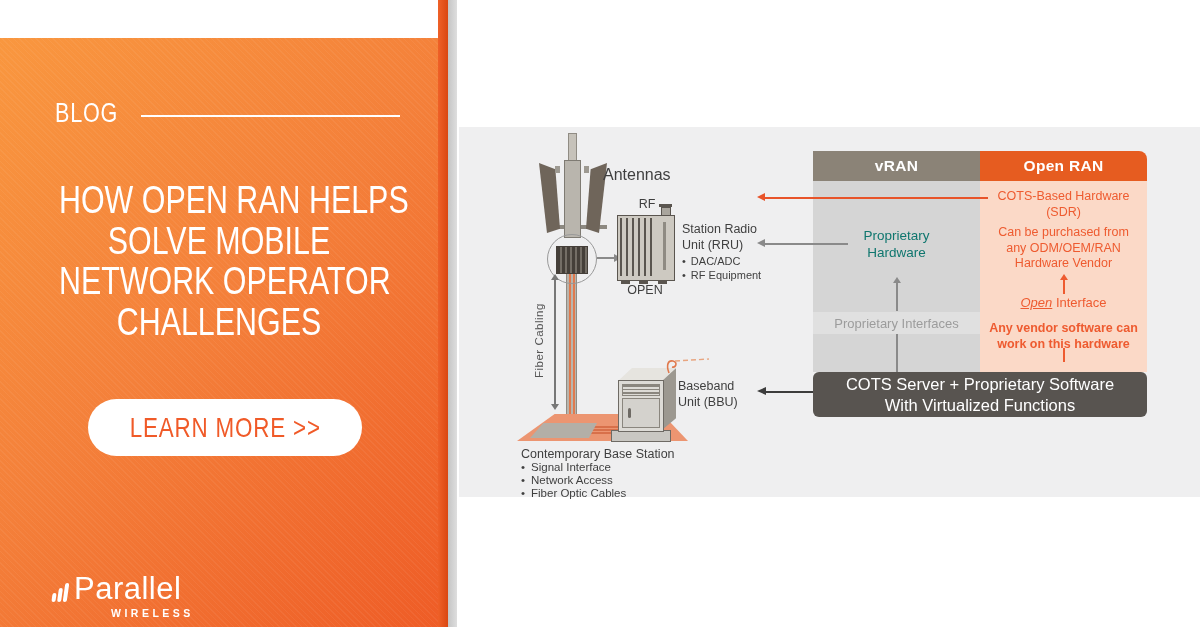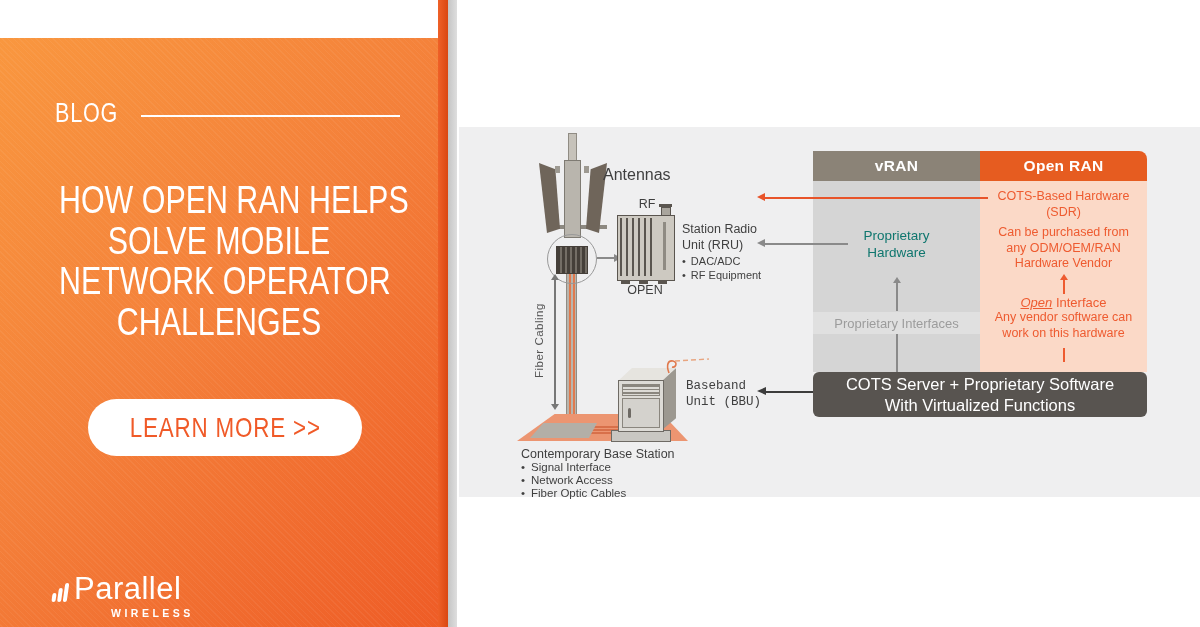--- a/index.html
+++ b/index.html
@@ -103,21 +103,21 @@
   .bbu-side{left:203px;top:241px;width:14px;height:62px;background:#9c9890;
     clip-path:polygon(0 19%,100% 0,100% 81%,0 100%);}
   .bbu-top{left:159px;top:241px;width:58px;height:13px;background:#e6e4df;
     clip-path:polygon(0 100%,76% 100%,100% 0,24% 0);}
   .bbu-front{left:159px;top:253px;width:44px;height:50px;background:#dddbd6;border:1px solid #6e6a64;}
   .bbu-vent{position:absolute;left:3px;top:3px;width:36px;height:10px;border:1px solid #8a867e;
     background:repeating-linear-gradient(180deg,#8a867e 0 1.5px,#dddbd6 1.5px 3.5px);}
   .bbu-door{position:absolute;left:3px;top:17px;width:36px;height:28px;border:1px solid #8a867e;background:#d4d2cd;}
   .bbu-handle{position:absolute;left:5px;top:9px;width:3px;height:10px;background:#6e6a64;border-radius:2px;}
   .bbu-plinth{left:152px;top:303px;width:58px;height:10px;background:#c9c7c2;border:1px solid #6e6a64;}
-  .bbu-label{left:227px;top:251px;font-size:12.5px;line-height:16px;font-family:Liberation Mono, monospace;}
+  .bbu-label{left:219px;top:251px;font-size:12.5px;line-height:16px;}
   .coil{left:206px;top:228px;}
 
   
   .bs-title{left:62px;top:320px;font-size:12.5px;}
   .bs-bullets{position:absolute;left:62px;top:334px;margin:0;padding:0;list-style:none;
     font-size:11.5px;line-height:13.2px;color:#3f3f3f;}
   .bs-bullets li::before{content:"•";margin-right:6px;}
 
   
   .tbl{left:354px;top:24px;width:334px;}
@@ -138,21 +138,21 @@
     display:flex;align-items:center;justify-content:center;color:#9c9c9c;font-size:13px;}
   .vr-line-low{position:absolute;left:83px;top:153px;width:1.5px;height:38px;background:#8a8a8a;}
   .orange-txt{color:#ee5b30;}
   .op{position:absolute;left:0;width:100%;text-align:center;font-size:12.5px;line-height:15.5px;}
   .op-hw{top:8px;}
   .op-purchase{top:44px;}
   .op-arrow-line{position:absolute;left:83px;top:98px;width:1.5px;height:15px;background:#ee5b30;}
   .op-arrow-head{position:absolute;left:80px;top:93px;border-bottom:6px solid #ee5b30;}
   .op-open{top:114px;font-size:13px;}
   .op-open .u{text-decoration:underline;font-style:italic;}
-  .op-vendor{top:129px;}
+  .op-vendor{top:140px;font-weight:bold;}
   .op-tick{position:absolute;left:83px;top:167px;width:1.5px;height:14px;background:#ee5b30;}
   .tbl-footer{left:354px;top:245px;width:334px;height:45px;background:#585450;border-radius:6px;
     display:flex;flex-direction:column;align-items:center;justify-content:center;color:#ffffff;
     font-size:16.5px;line-height:21px;}
 
   
   .arrow-orange-line{left:306px;top:70px;width:223px;height:1.5px;background:#e8542a;}
   .tri-left{width:0;height:0;border-top:4.5px solid transparent;border-bottom:4.5px solid transparent;}
   .arrow-orange-head{left:298px;top:66px;border-right:8px solid #e8542a;}
   .arrow-gray-line{left:306px;top:116px;width:83px;height:1.5px;background:#8a8a8a;}

